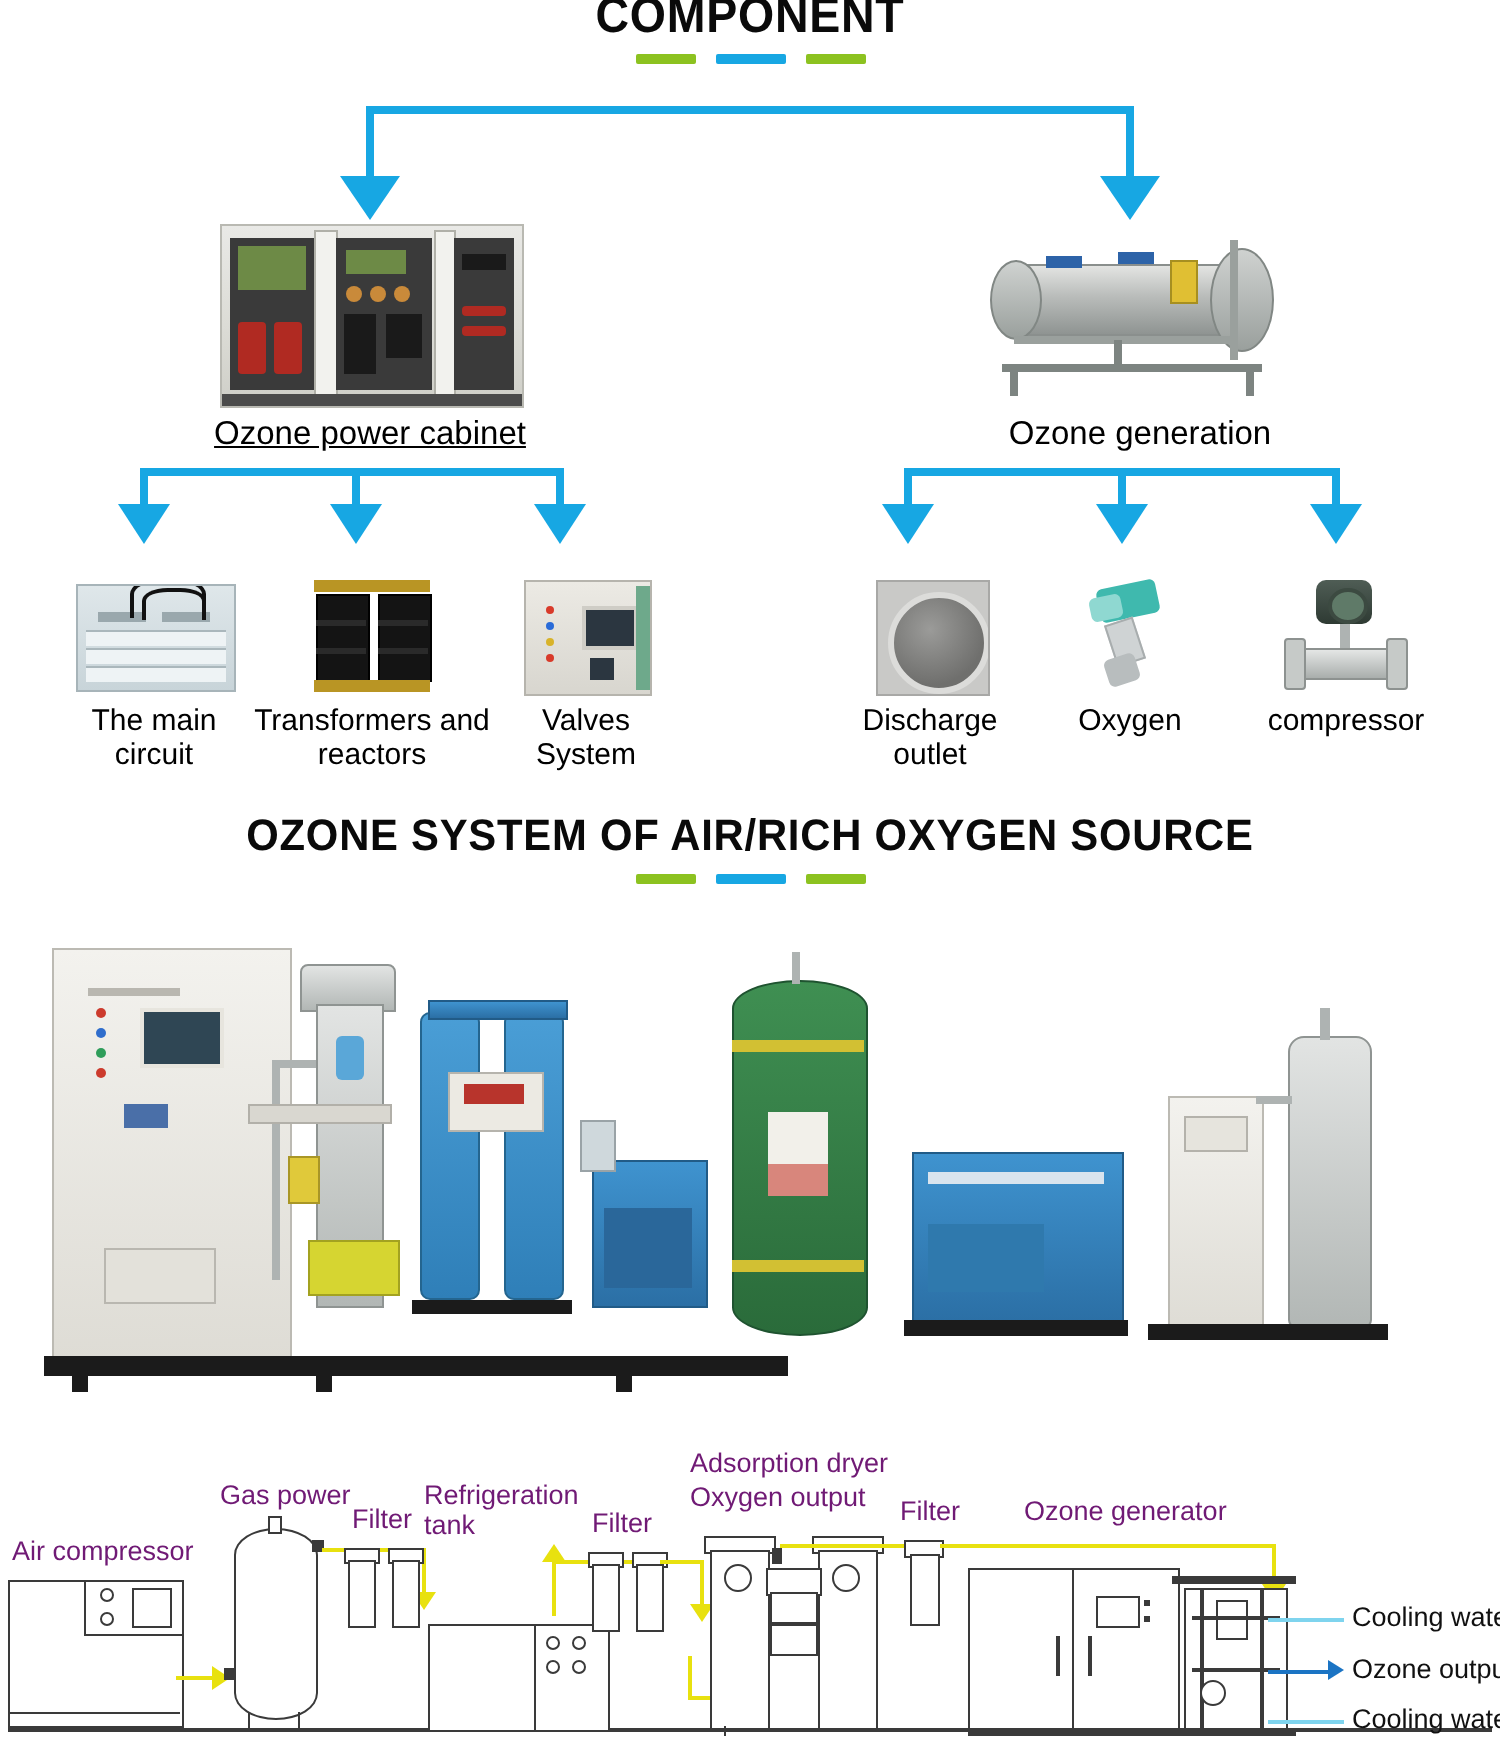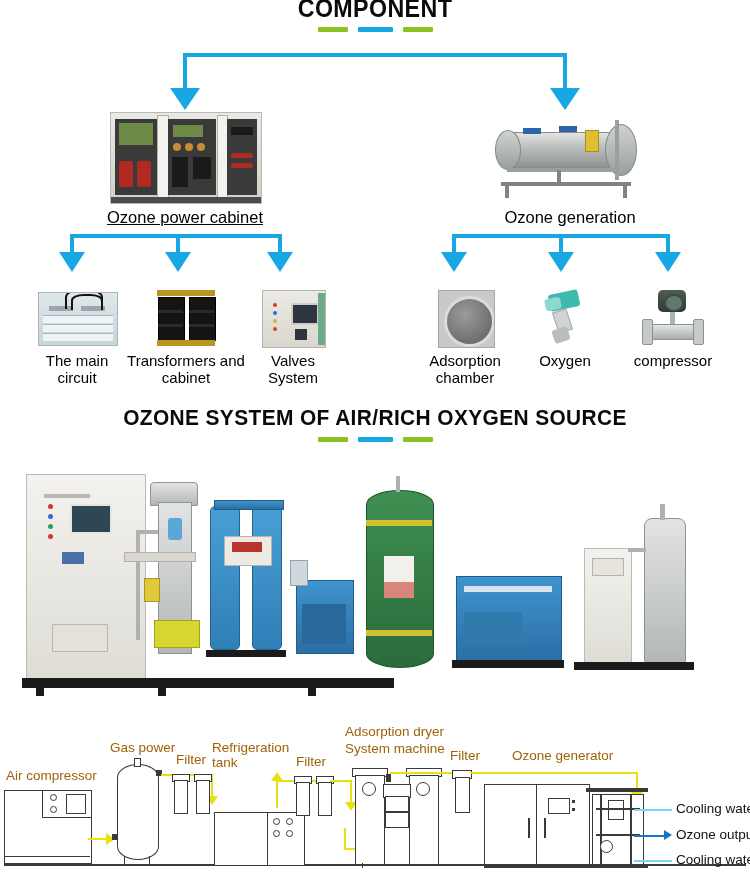--- a/index.html
+++ b/index.html
@@ -114,21 +114,21 @@
   .sp.yellow{background:#d6d531;border:1px solid #a3a220;}
   .sp.pipe{background:#aeb3b2;}
 
   
   .schem{position:absolute;left:0;top:712px;width:750px;height:167px;}
   .sk{position:absolute;border:1.3px solid #3a3a3a;background:#fff;}
   .sk.round{border-radius:50%/14%;}
   .sk.line{border:none;background:#3a3a3a;}
   .flow{position:absolute;background:#e8e10f;}
   .flowhead{position:absolute;width:0;height:0;}
-  .slabel{position:absolute;font-size:13.5px;color:#a16207;line-height:1.12;}
+  .slabel{position:absolute;font-size:13.5px;color:#701a75;line-height:1.12;}
   .callout{position:absolute;font-size:13.5px;color:#111;white-space:nowrap;}
   .cline{position:absolute;height:1.6px;}
 </style>
 </head>
 <body>
 
 <div class="page">
 
   <div class="heading" id="h-component">COMPONENT</div>
   <div class="dashes" style="top:27px">
@@ -217,37 +217,37 @@
   <div class="photo tr" style="left:155px;top:290px;width:62px;height:56px;">
     <div class="gold" style="left:2px;top:0;width:58px;height:6px;"></div>
     <div class="core" style="left:3px;top:7px;width:25px;height:42px;"></div>
     <div class="core" style="left:34px;top:7px;width:25px;height:42px;"></div>
     <div class="band" style="left:3px;top:20px;width:25px;height:3px;"></div>
     <div class="band" style="left:34px;top:20px;width:25px;height:3px;"></div>
     <div class="band" style="left:3px;top:34px;width:25px;height:3px;"></div>
     <div class="band" style="left:34px;top:34px;width:25px;height:3px;"></div>
     <div class="gold" style="left:2px;top:50px;width:58px;height:6px;"></div>
   </div>
-  <div class="nlabel l-small" style="left:122px;top:353px;width:128px;">Transformers and cabinet</div>
+  <div class="nlabel l-small" style="left:122px;top:353px;width:128px;">Transformers and reactors</div>
 
   <div class="photo ctrl" style="left:262px;top:290px;width:62px;height:56px;">
     <div class="screen" style="left:28px;top:12px;width:24px;height:18px;"></div>
     <div class="led" style="left:10px;top:12px;background:#d83a2a;"></div>
     <div class="led" style="left:10px;top:20px;background:#2a6bd8;"></div>
     <div class="led" style="left:10px;top:28px;background:#d8b32a;"></div>
     <div class="led" style="left:10px;top:36px;background:#d83a2a;"></div>
     <div class="sq" style="left:32px;top:38px;width:12px;height:11px;"></div>
     <div class="edge" style="left:55px;top:2px;width:7px;height:52px;"></div>
   </div>
   <div class="nlabel l-small" style="left:248px;top:353px;width:90px;">Valves System</div>
 
   <div class="photo disc" style="left:438px;top:290px;width:55px;height:56px;">
     <div class="circ" style="left:5px;top:5px;width:45px;height:45px;"></div>
   </div>
-  <div class="nlabel l-small" style="left:415px;top:353px;width:100px;">Adsorption chamber</div>
+  <div class="nlabel l-small" style="left:415px;top:353px;width:100px;">Discharge outlet</div>
 
   <div class="photo valve" style="left:535px;top:288px;width:56px;height:58px;">
     <div class="act" style="left:14px;top:4px;width:30px;height:17px;"></div>
     <div class="act2" style="left:10px;top:10px;width:16px;height:12px;"></div>
     <div class="stem" style="left:20px;top:22px;width:13px;height:20px;"></div>
     <div class="body" style="left:18px;top:40px;width:16px;height:14px;"></div>
   </div>
   <div class="nlabel l-small" style="left:523px;top:353px;width:84px;">Oxygen</div>
 
   <div class="photo fm" style="left:640px;top:288px;width:64px;height:58px;">
@@ -380,21 +380,21 @@
     <div class="sk" style="left:318px;top:70px;width:12px;height:32px;"></div>
 
     <div class="flow" style="left:330px;top:68px;width:22px;height:2.4px;"></div>
     <div class="flow" style="left:350px;top:68px;width:2.4px;height:24px;"></div>
     <div class="flowhead" style="left:345px;top:90px;border-left:6px solid transparent;border-right:6px solid transparent;border-top:9px solid #e8e10f;"></div>
     <div class="flow" style="left:344px;top:116px;width:2.4px;height:22px;"></div>
     <div class="flow" style="left:344px;top:136px;width:24px;height:2.4px;"></div>
 
     <div class="slabel" style="left:345px;top:12px;line-height:1.25;">
       <span>Adsorption dryer</span><br>
-      <span>System machine</span>
+      <span>Oxygen output</span>
     </div>
     <div class="sk" style="left:352px;top:56px;width:34px;height:7px;"></div>
     <div class="sk" style="left:355px;top:63px;width:28px;height:88px;"></div>
     <div class="sk" style="left:362px;top:70px;width:12px;height:12px;border-radius:50%;"></div>
     <div class="sk" style="left:406px;top:56px;width:34px;height:7px;"></div>
     <div class="sk" style="left:409px;top:63px;width:28px;height:88px;"></div>
     <div class="sk" style="left:416px;top:70px;width:12px;height:12px;border-radius:50%;"></div>
     <div class="sk" style="left:383px;top:72px;width:26px;height:12px;"></div>
     <div class="sk" style="left:385px;top:84px;width:22px;height:14px;"></div>
     <div class="sk" style="left:385px;top:100px;width:22px;height:14px;"></div>

